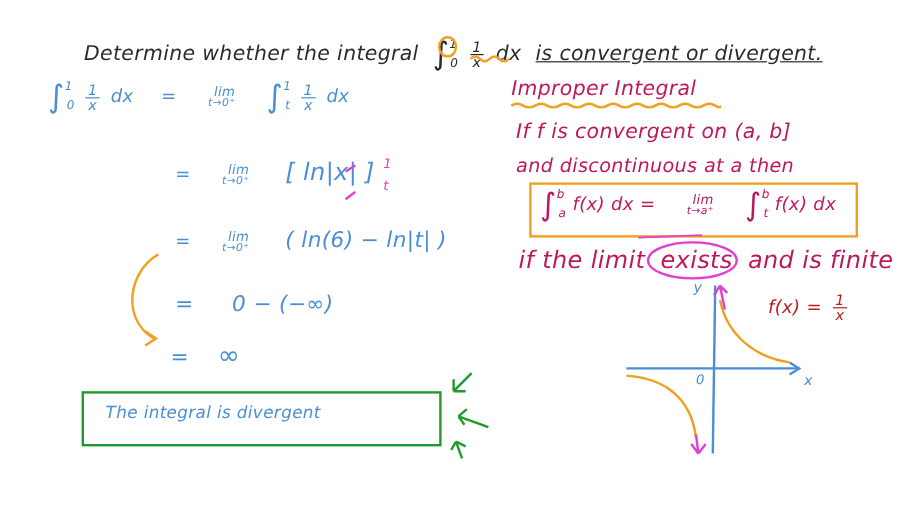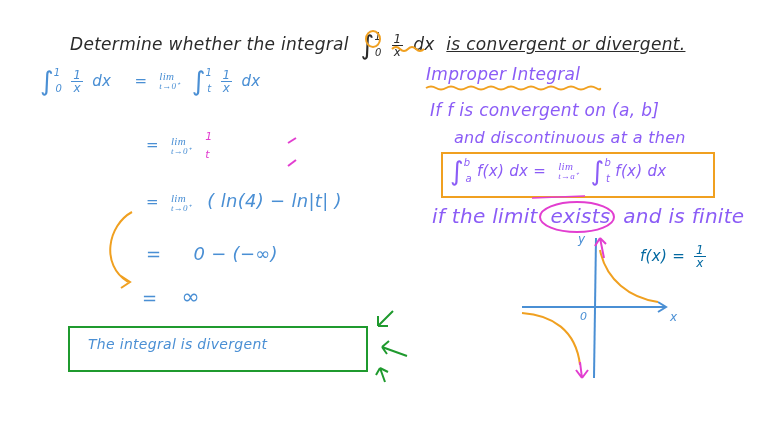--- a/index.html
+++ b/index.html
@@ -2,24 +2,24 @@
 <html><head>
 <meta charset="utf-8">
 <style>
   html, body { margin:0; padding:0; background:#ffffff; }
   body { width:760px; height:427px; position:relative; overflow:hidden;
          font-family:"DejaVu Sans", sans-serif; }
   .abs { position:absolute; white-space:nowrap; }
   .hand { font-family:"DejaVu Sans", sans-serif; font-style:italic; letter-spacing:0.3px; }
   .black { color:#2b2b2b; }
   .blue { color:#4a8fd4; }
-  .green { color:#8b5cf6; }
-  .orange { color:#0369a1; }
+  .green { color:#be185d; }
+  .orange { color:#b91c1c; }
   .pink { color:#e23ed0; }
-  .lim { display:inline-flex; flex-direction:column; align-items:flex-start; vertical-align:middle; line-height:1; margin:0 7px;font-family:Liberation Serif, serif; }
+  .lim { display:inline-flex; flex-direction:column; align-items:flex-end; vertical-align:middle; line-height:1; margin:0 21px; }
   .lim .top { font-size:11px; }
   .lim .bot { font-size:9px; }
   .frac { display:inline-flex; flex-direction:column; align-items:center; vertical-align:middle; line-height:1; margin:0 4px; font-size:12px; }
   .frac .num { border-bottom:1.5px solid currentColor; padding:0 2px; }
   .intg { font-size:26px; vertical-align:middle; }
   .sub { font-size:10px; vertical-align:-6px; }
   .sup { font-size:10px; vertical-align:10px; }
   .box-green { position:absolute; border:2px solid #1f9a2e; }
   .box-orange { position:absolute; border:2px solid #f0a020; }
   svg.overlay { position:absolute; left:0; top:0; }
@@ -59,51 +59,52 @@
     </span>
   <span>dx</span>
 </div>
 
 <div class="abs hand blue" style="left:146px; top:128px; font-size:15px;">
   <span>=</span>
   <span class="lim">
       <span class="top">lim</span>
       <span class="bot">t→0⁺</span>
     </span>
+  <span style="font-size:20px; margin-left:4px;">[ ln|x| ]</span>
   <span class="pink" style="display:inline-flex; flex-direction:column; vertical-align:middle; font-size:11px; line-height:1.6; margin-left:2px;">
     <span>1</span>
     <span>t</span>
   </span>
 </div>
 
 <div class="abs hand blue" style="left:146px; top:190px; font-size:15px;">
   <span>=</span>
   <span class="lim">
       <span class="top">lim</span>
       <span class="bot">t→0⁺</span>
     </span>
-  <span style="font-size:18px; margin-left:4px;">( ln(4) − ln|t| )</span>
+  <span style="font-size:18px; margin-left:4px;">( ln(6) − ln|t| )</span>
 </div>
 
 <div class="abs hand blue" style="left:146px; top:243px; font-size:18px;">
   <span>=</span>
   <span style="margin-left:26px;">0 − (−∞)</span>
 </div>
 
 <div class="abs hand blue" style="left:142px; top:284px; font-size:18px;">
   <span>=</span>
   <span style="margin-left:18px; font-size:22px;">∞</span>
 </div>
 
 <div class="box-green" style="left:68px; top:326px; width:296px; height:42px;"></div>
 <div class="abs hand blue" style="left:88px; top:336px; font-size:14px;">The integral is divergent</div>
 
 <div class="abs hand green" style="left:426px; top:64px; font-size:17px;">Improper Integral</div>
 <div class="abs hand green" style="left:430px; top:100px; font-size:17px;">If f is convergent on (a, b]</div>
-<div class="abs hand green" style="left:454px; top:128px; font-size:16px;">and discontinuous at a then</div>
+<div class="abs hand green" style="left:430px; top:128px; font-size:16px;">and discontinuous at a then</div>
 
 <div class="box-orange" style="left:441px; top:152px; width:270px; height:42px;"></div>
 <div class="abs hand green" style="left:450px; top:156px; font-size:15px;">
   <span class="intg">∫</span><span class="sup">b</span><span class="sub" style="margin-left:-5px;">a</span>
   <span>f(x) dx</span>
   <span>=</span>
   <span class="lim">
       <span class="top">lim</span>
       <span class="bot">t→a⁺</span>
     </span>

